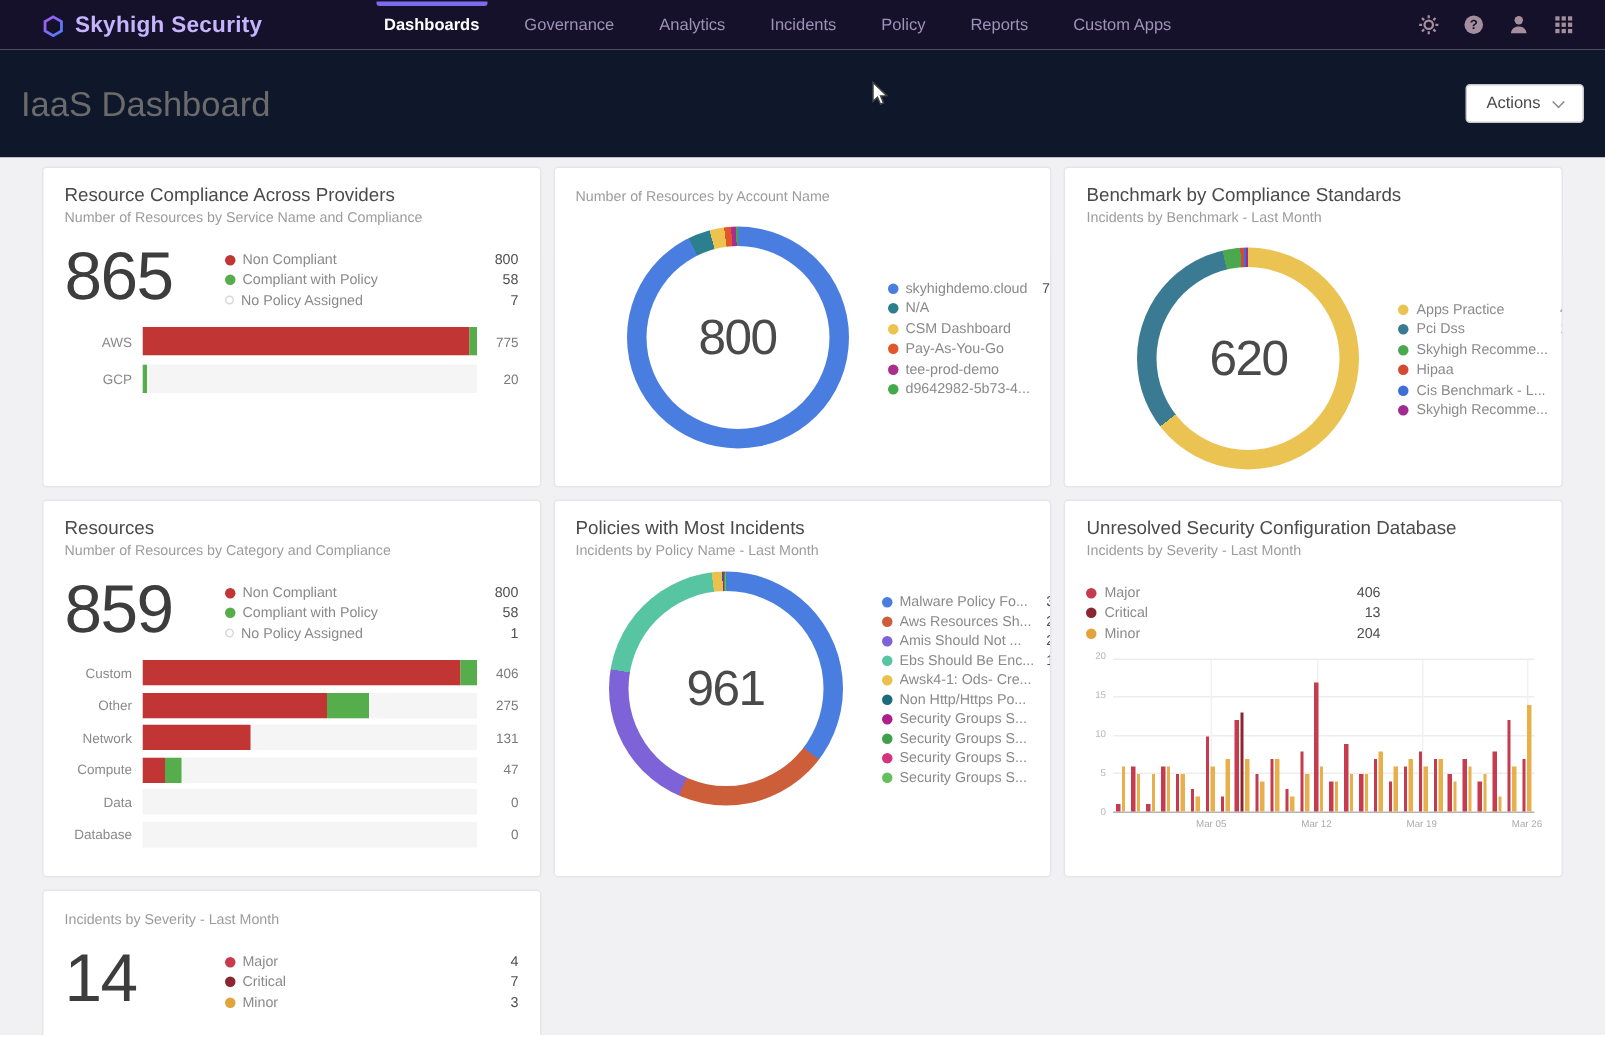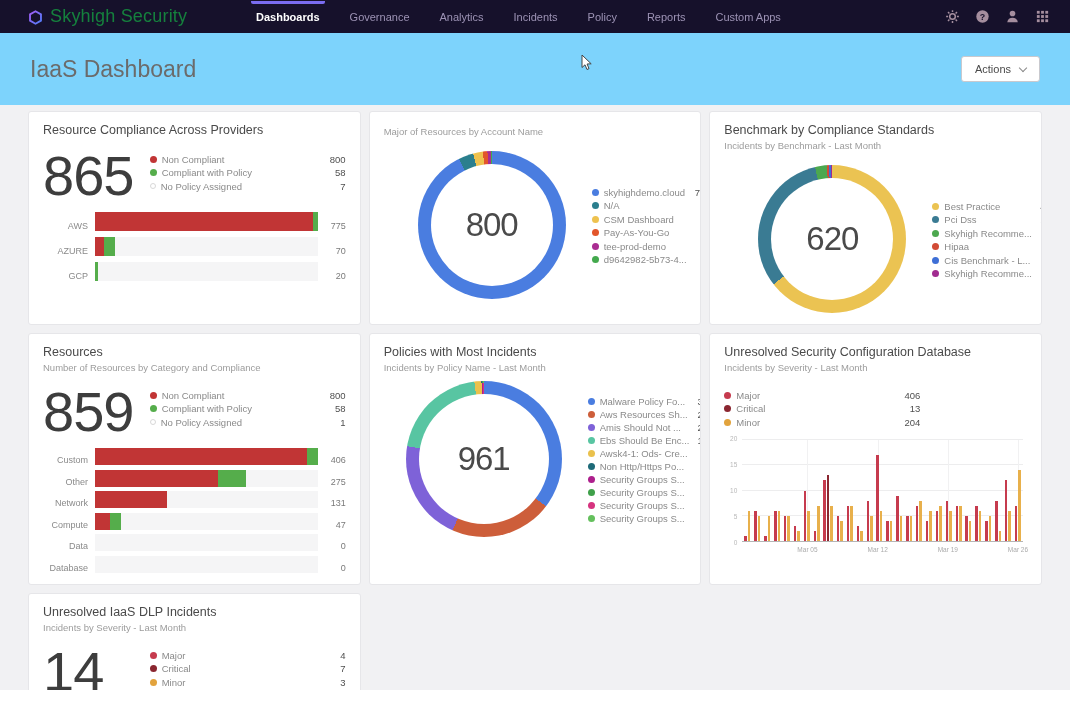--- a/index.html
+++ b/index.html
@@ -2,51 +2,51 @@
 <html><head>
 <meta charset="utf-8">
 <style>
   *{box-sizing:border-box}
   html,body{margin:0;padding:0}
   body{width:1070px;height:704px;font-family:"Liberation Sans",sans-serif;background:#fff;overflow:hidden;position:relative}
 
   
   .nav{height:33px;background:#16112b;display:flex;align-items:center;padding:0 16px}
   .brand{display:flex;align-items:center;gap:7px;margin-left:12px;width:226px}
-  .brand-name{color:#15803d;font-size:18px;font-weight:400;letter-spacing:.2px}
+  .brand-name{color:#c4b5fd;font-size:15px;font-weight:700;letter-spacing:.2px}
   .menu{display:flex;gap:26px;flex:1;align-items:flex-end}
   .mitem{color:#9d93b5;font-size:11px;text-decoration:none;position:relative;padding:10px 2px 9px;cursor:pointer;white-space:nowrap}
   .mitem.active{color:#fff;font-weight:700}
   .mitem.active::before{content:"";position:absolute;top:0;left:-3px;right:-3px;height:2.5px;background:#7a6cf0;border-radius:0 0 2px 2px}
   .navicons{display:flex;gap:15px;align-items:center;margin-right:4px}
   .nicon{width:15px;height:15px;display:flex;cursor:pointer}
 
   
-  .pagehead{height:72px;display:flex;align-items:center;justify-content:space-between;padding:0 30px;background:#7dd3fc}
+  .pagehead{height:72px;display:flex;align-items:center;justify-content:space-between;padding:0 14px;background:#0f172a}
   .ptitle{font-size:23px;color:#6b6b6b;font-weight:400}
   .actions-btn{display:flex;align-items:center;gap:9px;border:1px solid #c9c9ce;border-radius:3px;background:#fff;padding:6px 13px;font-size:11px;color:#4a4a4a;cursor:pointer}
   .chev{width:6px;height:6px;border-right:1.4px solid #8a8a8a;border-bottom:1.4px solid #8a8a8a;transform:rotate(45deg);margin-top:-3px}
 
   
   .content{height:585px;background:#f1f1f3;padding:6px 28px 0;display:grid;grid-template-columns:1fr 1fr 1fr;grid-template-rows:214px 252px 216px;gap:8px;overflow:hidden}
   .card{background:#fff;border:1px solid #e6e6e9;border-radius:3px;padding:11px 14px;overflow:hidden}
   .ctitle{font-size:12.5px;color:#4a4a4a;margin:0;font-weight:400}
   .csub{font-size:9.5px;color:#9c9c9c;margin:3px 0 0}
 
   .bigrow{display:flex;justify-content:space-between;margin-top:12px}
-  .bignum{font-size:56px;color:#3d3d3d;line-height:.95;letter-spacing:-1px}
+  .bignum{font-size:45px;color:#3d3d3d;line-height:.95;letter-spacing:-1px}
   .legend{width:196px;margin-top:2px}
   .lrow{display:flex;align-items:center;margin:2.5px 0}
   .dot{width:7px;height:7px;border-radius:50%;margin-right:5px;flex:none}
   .dot.hollow{border:1.5px solid #d8d8d8;width:6px;height:6px;background:#fff!important}
   .llab{flex:1;font-size:9.5px;color:#8a8a8a;white-space:nowrap;overflow:hidden}
   .lval{font-size:9.5px;color:#4f4f4f;text-align:right;min-width:24px}
 
   .hbars{margin-top:10px}
-  .brow{display:flex;align-items:flex-end;margin:6px 0;height:19px}
+  .brow{display:flex;align-items:center;margin:6px 0;height:19px}
   .card-resources .brow{margin:4.5px 0;height:17px}
   .blab{width:52px;text-align:right;font-size:9px;color:#8a8a8a;padding-right:7px;flex:none}
   .btrack{flex:1;height:100%;background:#f5f5f6;display:flex;overflow:hidden}
   .seg{height:100%}
   .bval{width:28px;text-align:right;font-size:9px;color:#7a7a7a;flex:none}
 
   .dbody{display:flex;align-items:center;margin-top:14px}
   .donut{width:148px;height:148px;border-radius:50%;margin-left:34px;position:relative;flex:none;cursor:pointer}
   .hole{position:absolute;inset:13px;background:#fff;border-radius:50%;display:flex;align-items:center;justify-content:center}
   .dtotal{font-size:33px;color:#4a4a4a;letter-spacing:-1px}
@@ -143,20 +143,21 @@
 <span class="cursor">
   <svg width="12" height="17" viewBox="0 0 12 17">
       <path d="M1 1 L1 13.5 L4 10.8 L6 15.5 L8 14.6 L6.1 10 L10.2 9.8 Z" fill="#fff" stroke="#444" stroke-width="1"></path>
     </svg>
 </span>
 
 <main class="content">
 
   <section class="card">
     <h3 class="ctitle">Resource Compliance Across Providers</h3>
+    <p class="csub">Number of Resources by Service Name and Compliance</p>
     <div class="bigrow">
       <div class="bignum">865</div>
       <div class="legend">
           <div class="lrow">
             <span class="dot" style="background: rgb(193, 53, 53);"></span>
             <span class="llab">Non Compliant</span>
             <span class="lval">800</span>
           </div>
           <div class="lrow">
             <span class="dot" style="background: rgb(85, 173, 75);"></span>
@@ -173,39 +174,31 @@
     <div class="hbars">
         <div class="brow">
           <span class="blab">AWS</span>
           <span class="btrack">
             <span class="seg" style="width:97.80645161290322%;background:#c13535"></span>
             <span class="seg" style="width:2.193548387096774%;background:#55ad4b"></span>
           </span>
           <span class="bval">775</span>
         </div>
         <div class="brow">
-          <span class="blab">AZURE</span>
-          <span class="btrack">
-            <span class="seg" style="width:3.870967741935484%;background:#c13535"></span>
-            <span class="seg" style="width:5.161290322580645%;background:#55ad4b"></span>
-          </span>
-          <span class="bval">70</span>
-        </div>
-        <div class="brow">
           <span class="blab">GCP</span>
           <span class="btrack">
             <span class="seg" style="width:1.5483870967741935%;background:#55ad4b"></span>
           </span>
           <span class="bval">20</span>
         </div>
       </div>
   </section>
 
   <section class="card">
-    <p class="csub">Major of Resources by Account Name</p>
+    <p class="csub">Number of Resources by Account Name</p>
     <div class="dbody">
       <div class="donut" style="background: conic-gradient(rgb(74, 125, 224) 0deg, rgb(74, 125, 224) 333.45deg, rgb(43, 127, 142) 333.45deg, rgb(43, 127, 142) 345.15deg, rgb(238, 194, 79) 345.15deg, rgb(238, 194, 79) 352.8deg, rgb(226, 86, 43) 352.8deg, rgb(226, 86, 43) 356.4deg, rgb(170, 45, 146) 356.4deg, rgb(170, 45, 146) 359.1deg, rgb(67, 169, 77) 359.1deg, rgb(67, 169, 77) 360deg);">
         <div class="hole">
           <span class="dtotal">800</span>
         </div>
       </div>
       <div class="legend dlegend">
           <div class="lrow">
             <span class="dot" style="background: rgb(74, 125, 224);"></span>
             <span class="llab">skyhighdemo.cloud</span>
@@ -245,21 +238,21 @@
     <p class="csub">Incidents by Benchmark - Last Month</p>
     <div class="dbody">
       <div class="donut" style="background: conic-gradient(rgb(235, 195, 82) 0deg, rgb(235, 195, 82) 232.258deg, rgb(58, 123, 147) 232.258deg, rgb(58, 123, 147) 346.645deg, rgb(76, 168, 79) 346.645deg, rgb(76, 168, 79) 355.935deg, rgb(210, 75, 53) 355.935deg, rgb(210, 75, 53) 357.677deg, rgb(62, 111, 214) 357.677deg, rgb(62, 111, 214) 358.839deg, rgb(161, 43, 144) 358.839deg, rgb(161, 43, 144) 360deg);">
         <div class="hole">
           <span class="dtotal">620</span>
         </div>
       </div>
       <div class="legend dlegend">
           <div class="lrow">
             <span class="dot" style="background: rgb(235, 195, 82);"></span>
-            <span class="llab">Best Practice</span>
+            <span class="llab">Apps Practice</span>
             <span class="lval">400</span>
           </div>
           <div class="lrow">
             <span class="dot" style="background: rgb(58, 123, 147);"></span>
             <span class="llab">Pci Dss</span>
             <span class="lval">197</span>
           </div>
           <div class="lrow">
             <span class="dot" style="background: rgb(76, 168, 79);"></span>
             <span class="llab">Skyhigh Recomme...</span>
@@ -572,21 +565,20 @@
       <div class="xlabels">
           <span class="xtick" style="left: 23.2143%;">Mar 05</span>
           <span class="xtick" style="left: 48.2143%;">Mar 12</span>
           <span class="xtick" style="left: 73.2143%;">Mar 19</span>
           <span class="xtick" style="left: 98.2143%;">Mar 26</span>
         </div>
     </div>
   </section>
 
   <section class="card">
-    <h3 class="ctitle">Unresolved IaaS DLP Incidents</h3>
     <p class="csub">Incidents by Severity - Last Month</p>
     <div class="bigrow">
       <div class="bignum">14</div>
       <div class="legend">
           <div class="lrow">
             <span class="dot" style="background: rgb(198, 59, 78);"></span>
             <span class="llab">Major</span>
             <span class="lval">4</span>
           </div>
           <div class="lrow">

